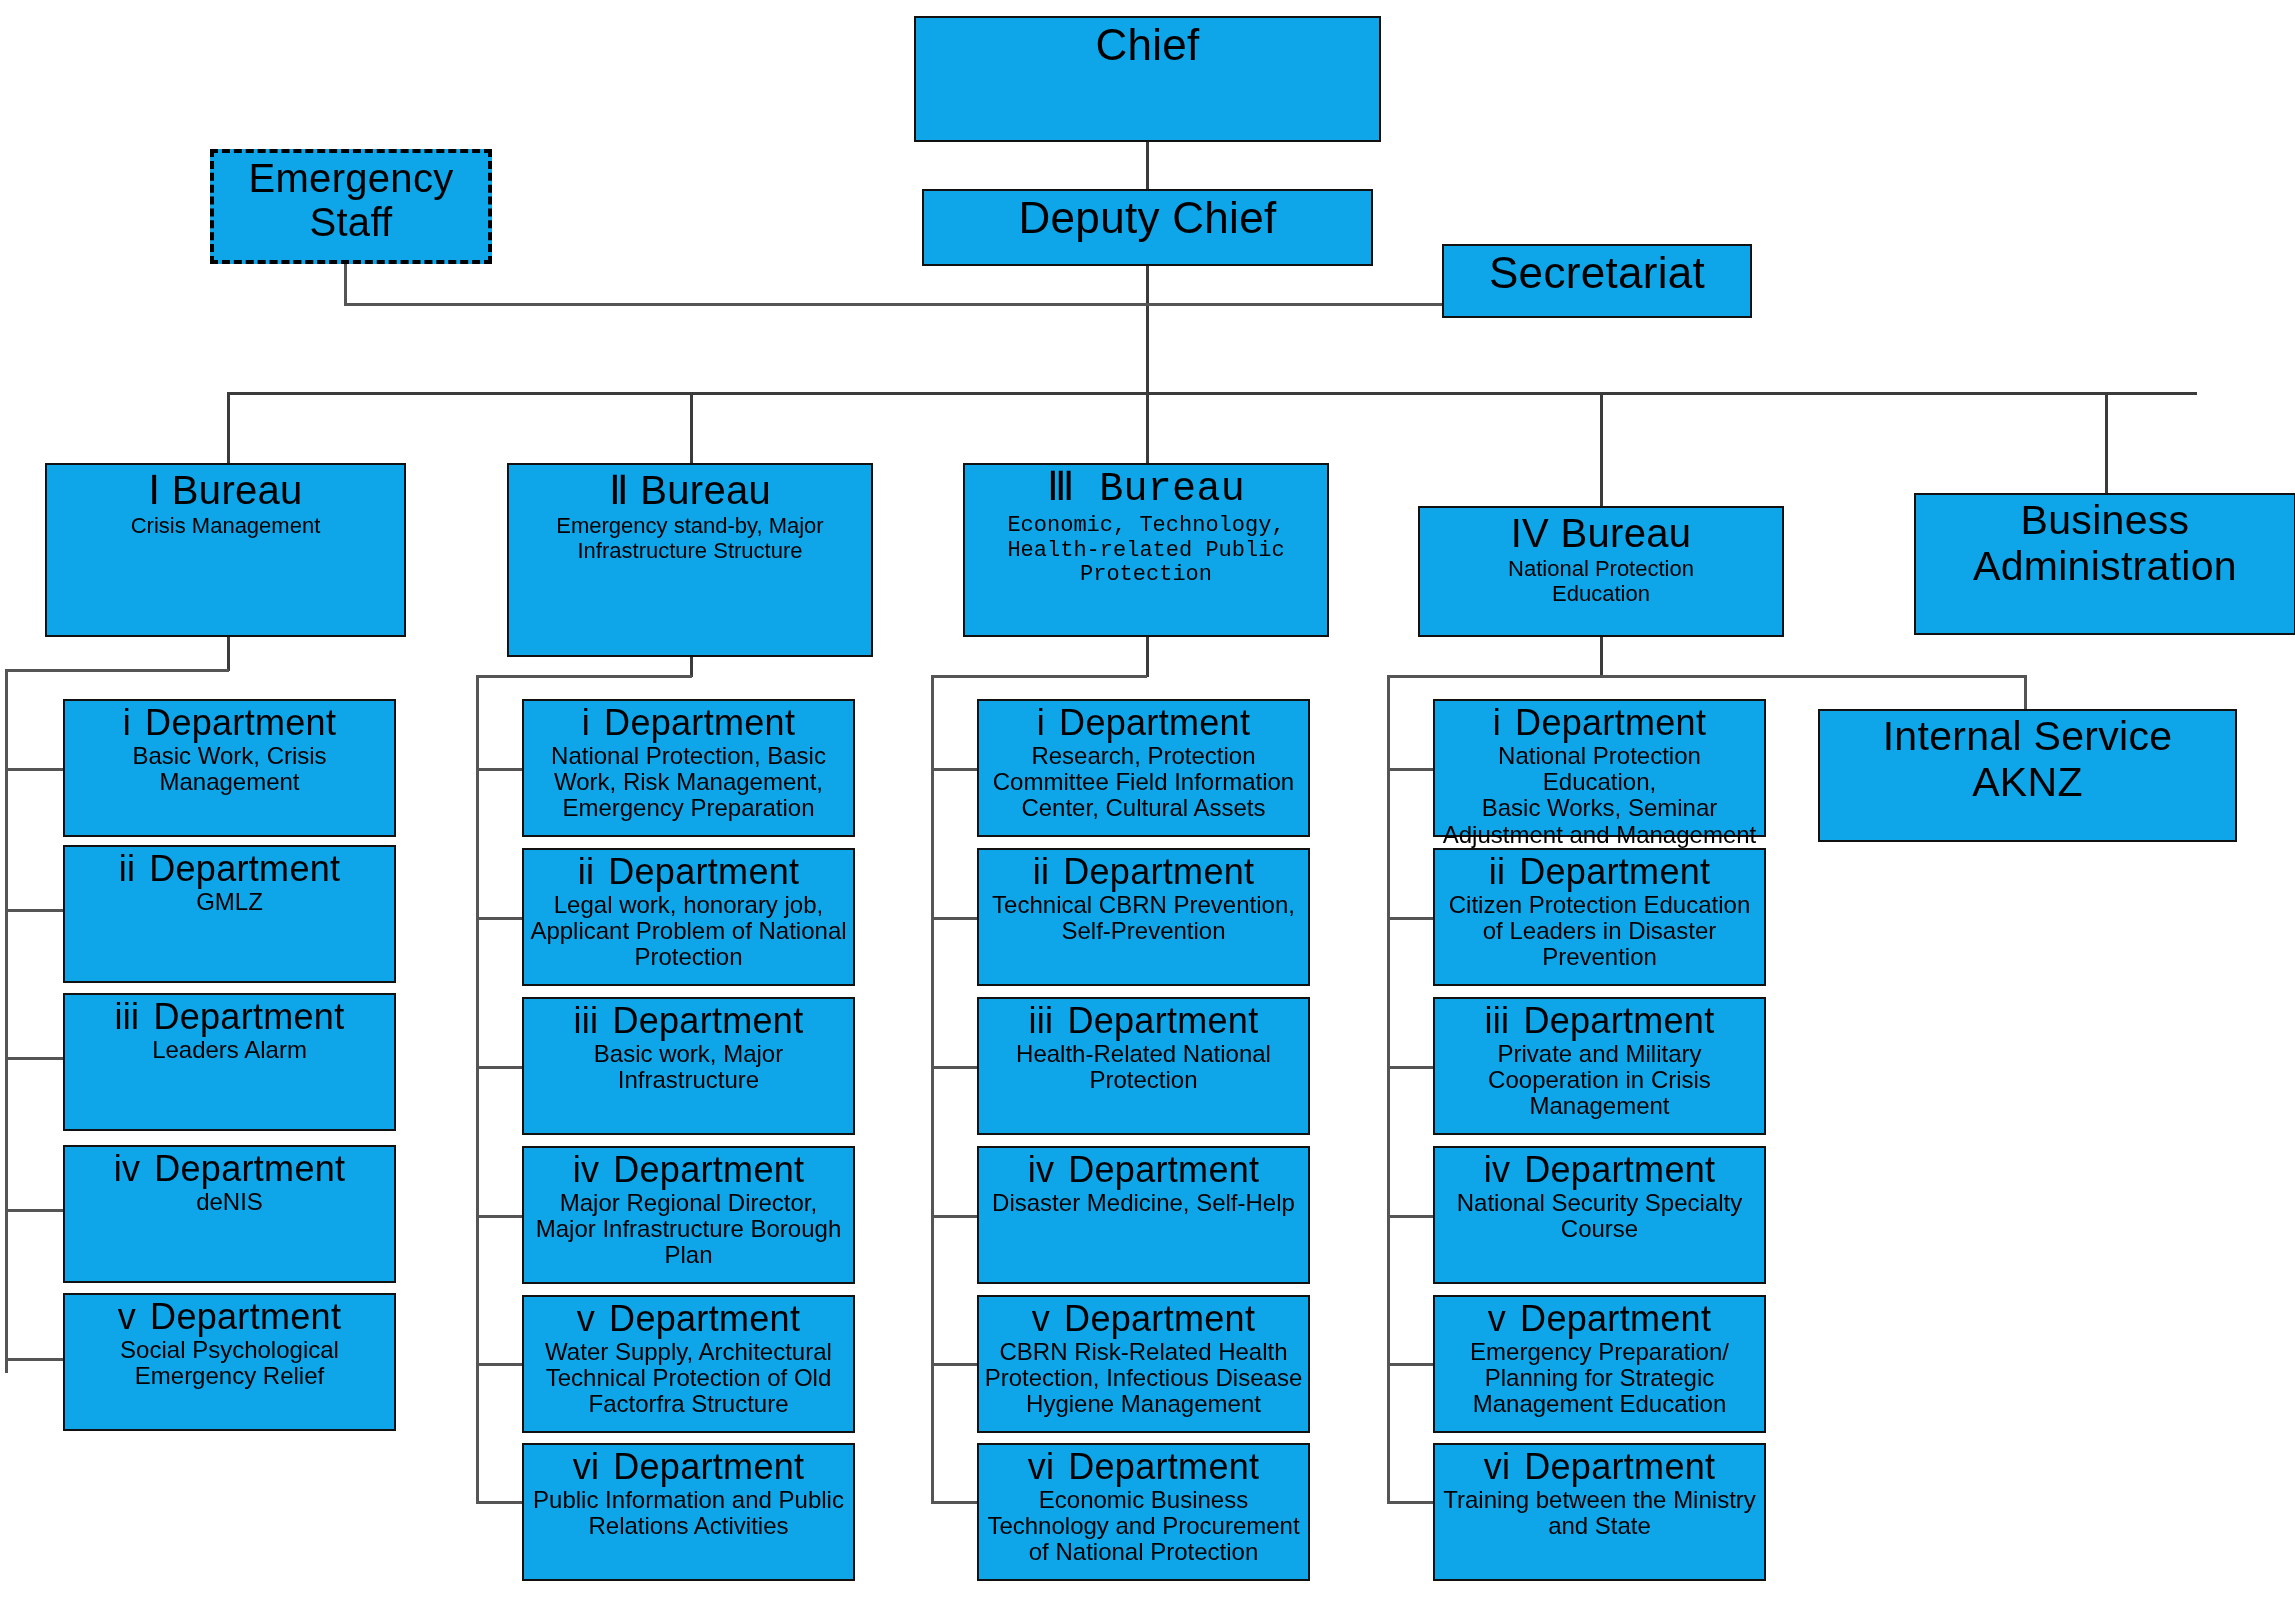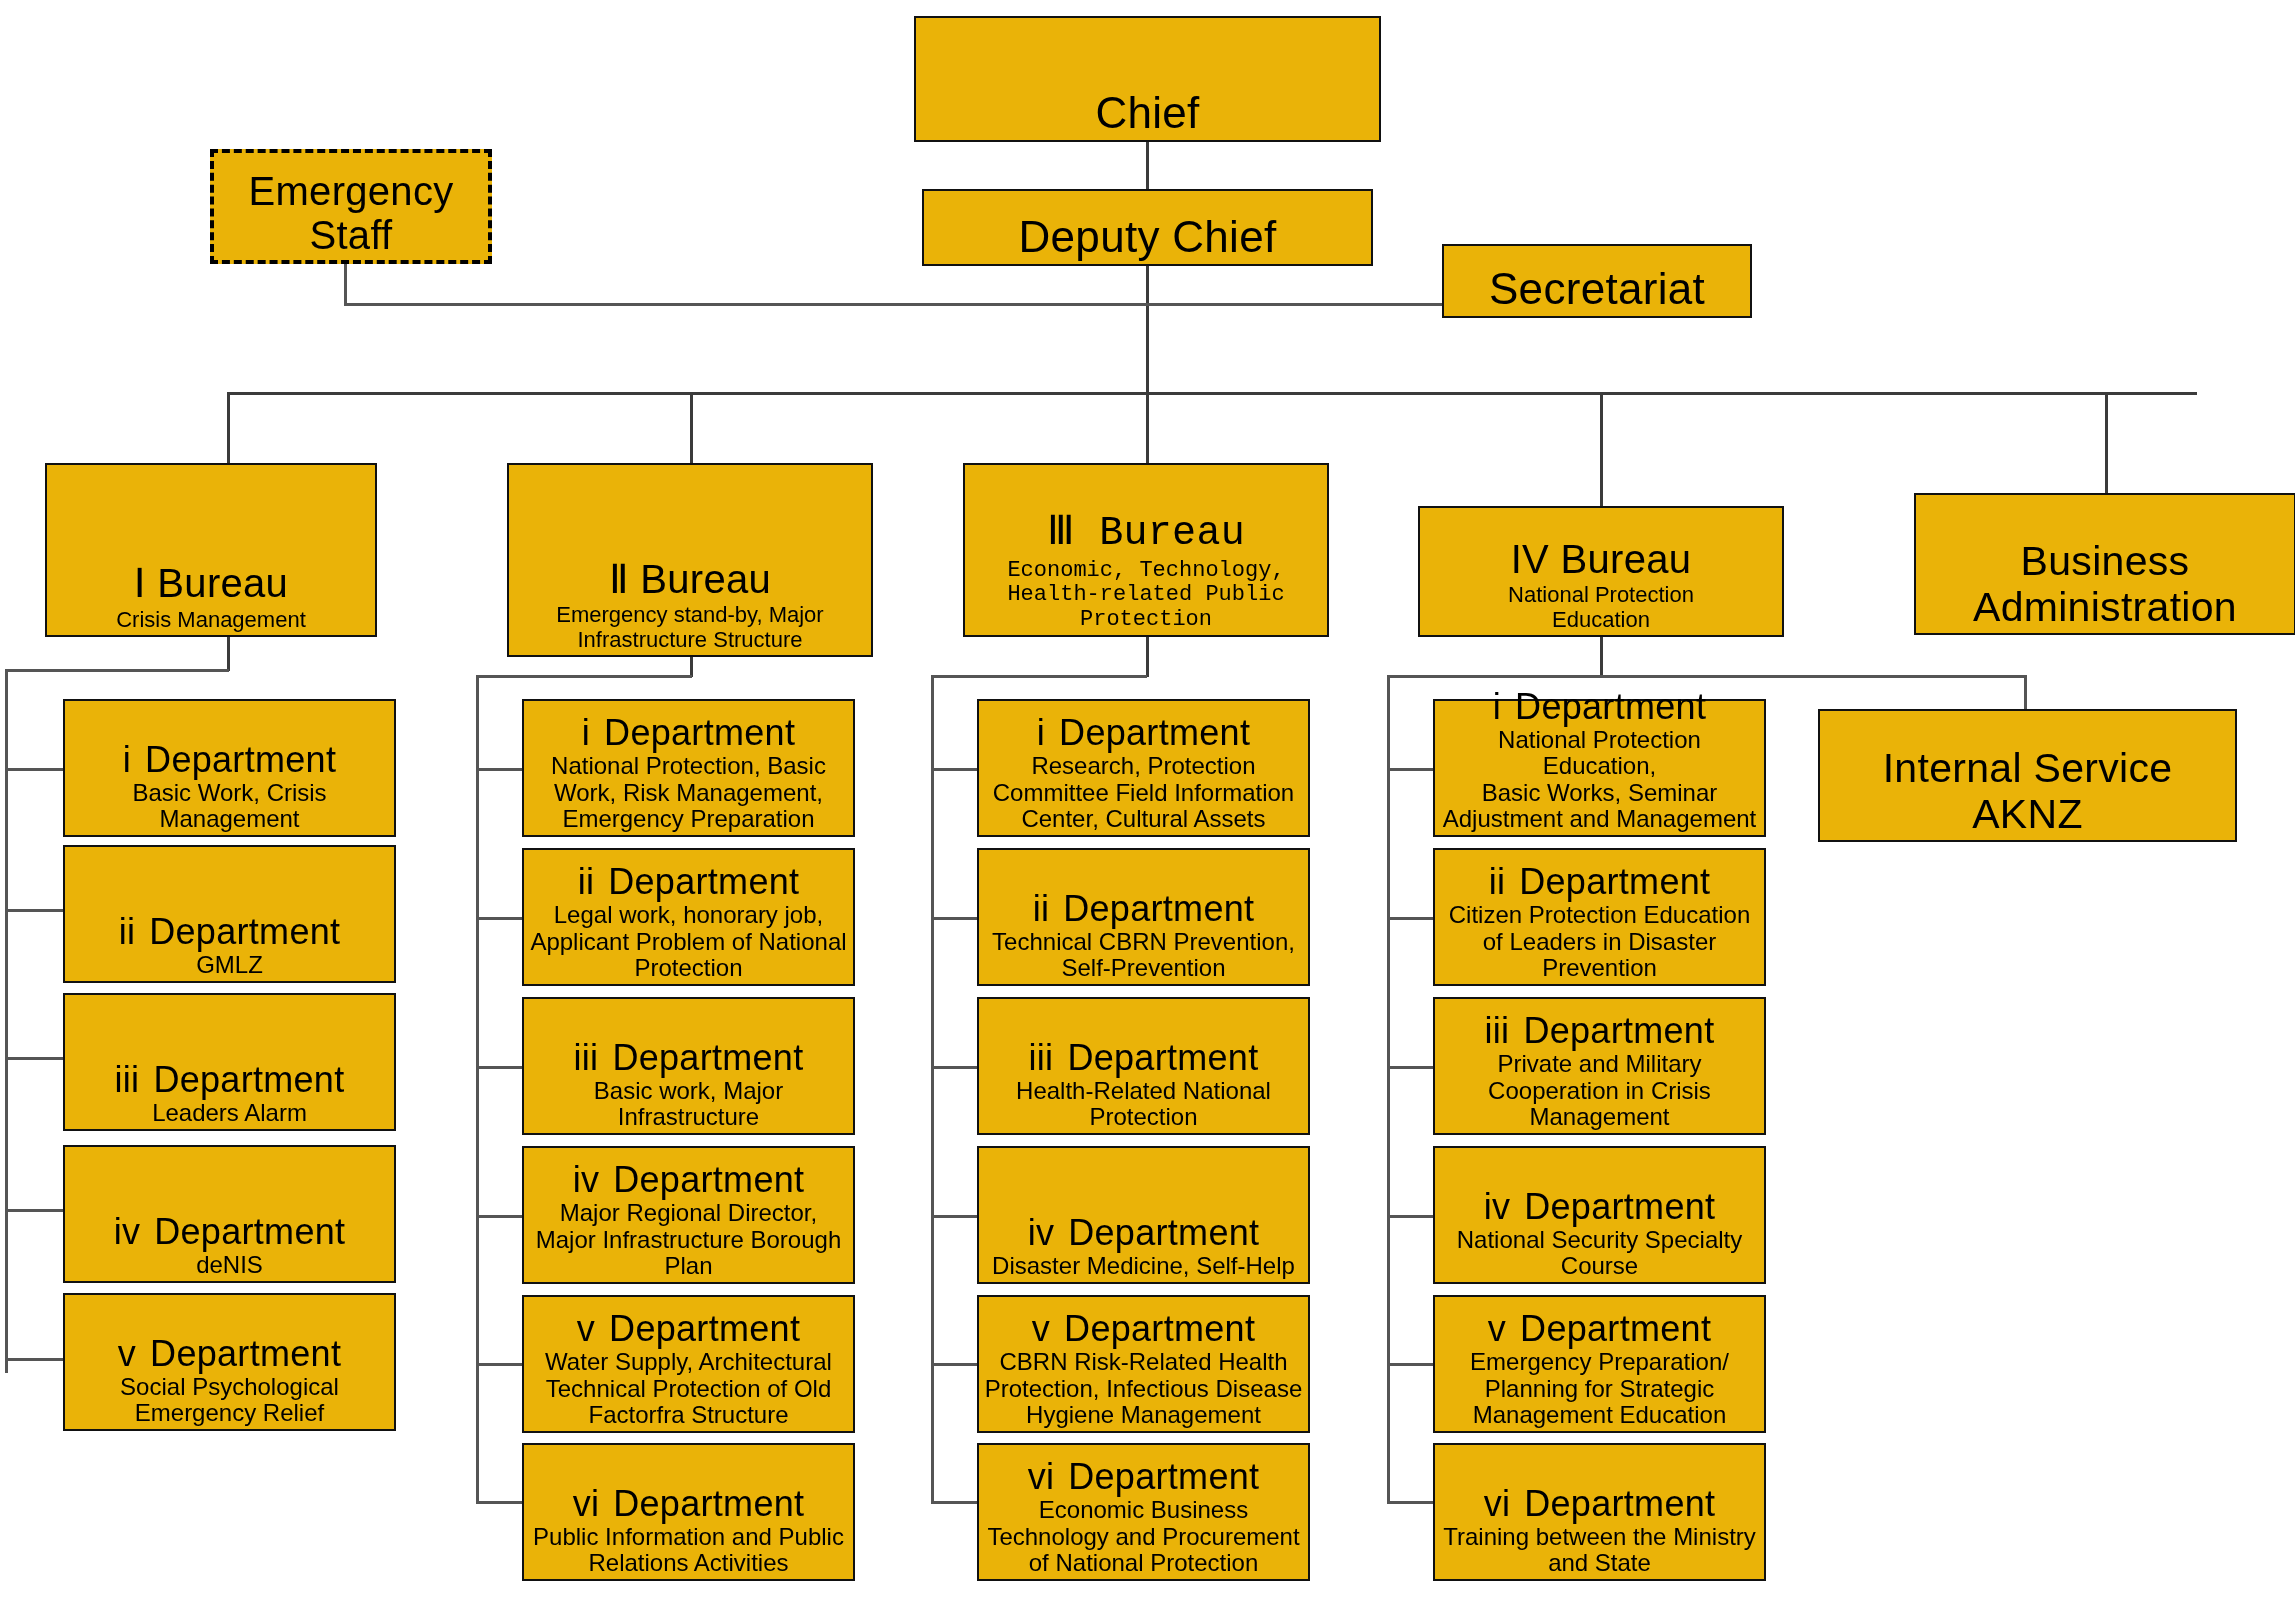--- a/index.html
+++ b/index.html
@@ -12,26 +12,26 @@
     position:relative;
     width:2295px;
     height:1606px;
     background:#ffffff;
     overflow:hidden;
   }
   
   .box{
     position:absolute;
     box-sizing:border-box;
-    background:#eab308;
+    background:#0ea5e9;
     border:2.6px solid #111;
     display:flex;
     flex-direction:column;
     align-items:center;
-    justify-content:flex-end;
+    justify-content:flex-start;
     text-align:center;
     padding:2.6px 5.1px;
     z-index:5;
   }
   .box.dashed{
     border:4.5px dashed #000;
   }
   .title{
     font-size:40px;
     line-height:1.1;
@@ -142,21 +142,21 @@
 
   <div class="box" style="left:1442px;top:244px;width:310px;height:74px;">
     <div class="title big">Secretariat</div>
   </div>
 
   <div class="box dashed" style="left:210px;top:149px;width:282px;height:115px;">
     <div class="title">Emergency
 Staff</div>
   </div>
 
-  <div class="box" style="left:45px;top:463px;width:332px;height:174px;">
+  <div class="box" style="left:45px;top:463px;width:361px;height:174px;">
     <div class="title">Ⅰ Bureau</div>
     <div class="subtitle">Crisis Management</div>
   </div>
 
   <div class="box" style="left:507px;top:463px;width:366px;height:194px;">
     <div class="title">Ⅱ Bureau</div>
     <div class="subtitle">Emergency stand-by, Major
 Infrastructure Structure</div>
   </div>
 

